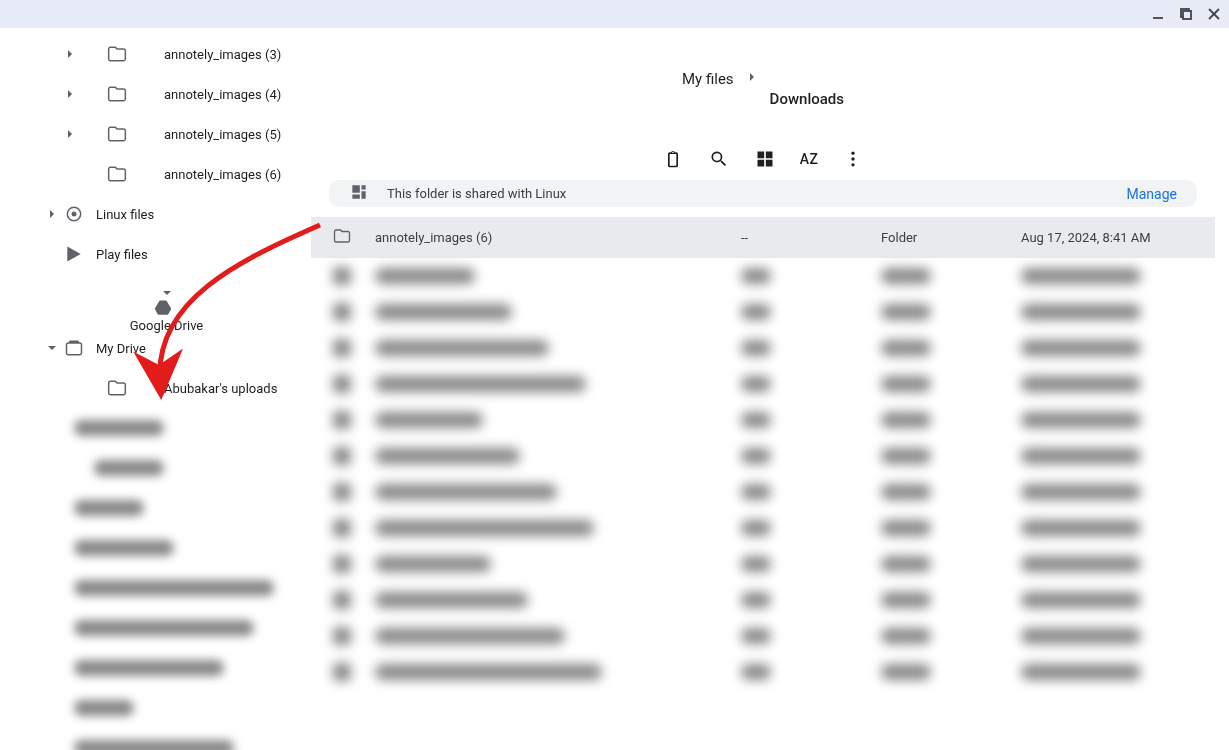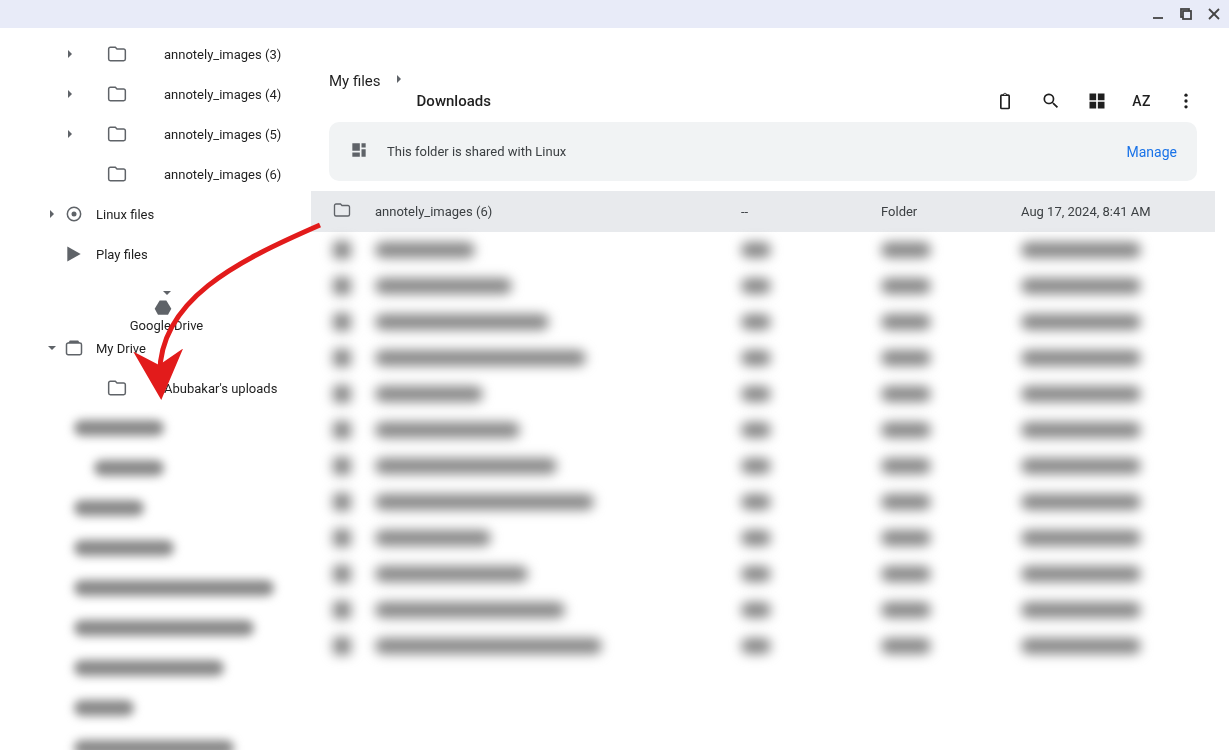--- a/index.html
+++ b/index.html
@@ -71,20 +71,21 @@
     border-radius: 14px;
     height:100%;
     overflow:hidden;
   }
   
   .header {
     display:flex;
     align-items:center;
     justify-content:space-between;
     padding: 8px 18px 10px 18px;
+    flex-direction: column;
   }
   .breadcrumbs {
     display:flex;
     align-items:center;
     gap: 10px;
     font-size: 15px;
   }
   .breadcrumbs .bc-sep svg { width:16px; height:16px; fill:#5f6368; }
   .breadcrumbs .bc-current { font-weight:500;margin-top:40px; }
   .header-actions { display:flex; align-items:center; gap:24px;margin-top:40px; }
@@ -92,21 +93,21 @@
   .header-actions svg { width:20px; height:20px; fill:#1f1f1f; }
   .sort-az { font-size:14px; font-weight:500; letter-spacing:0.5px; cursor:pointer; }
   
   .share-banner {
     margin: 0 18px 10px 18px;
     background:#f1f3f4;
     border-radius:10px;
     display:flex;
     align-items:center;
     justify-content:space-between;
-    padding: 18px 20px;
+    padding: 2px 20px;
     font-size:13px;
     color:#3c4043;
   }
   .share-banner .sb-left { display:flex; align-items:center; gap:18px; }
   .share-banner .sb-left svg { width:20px; height:20px; fill:#5f6368; }
   .share-banner .manage { color:#1a73e8; cursor:pointer; font-size:14px; }
   
   .file-table { width:100%; }
   .thead {
     display:grid;

